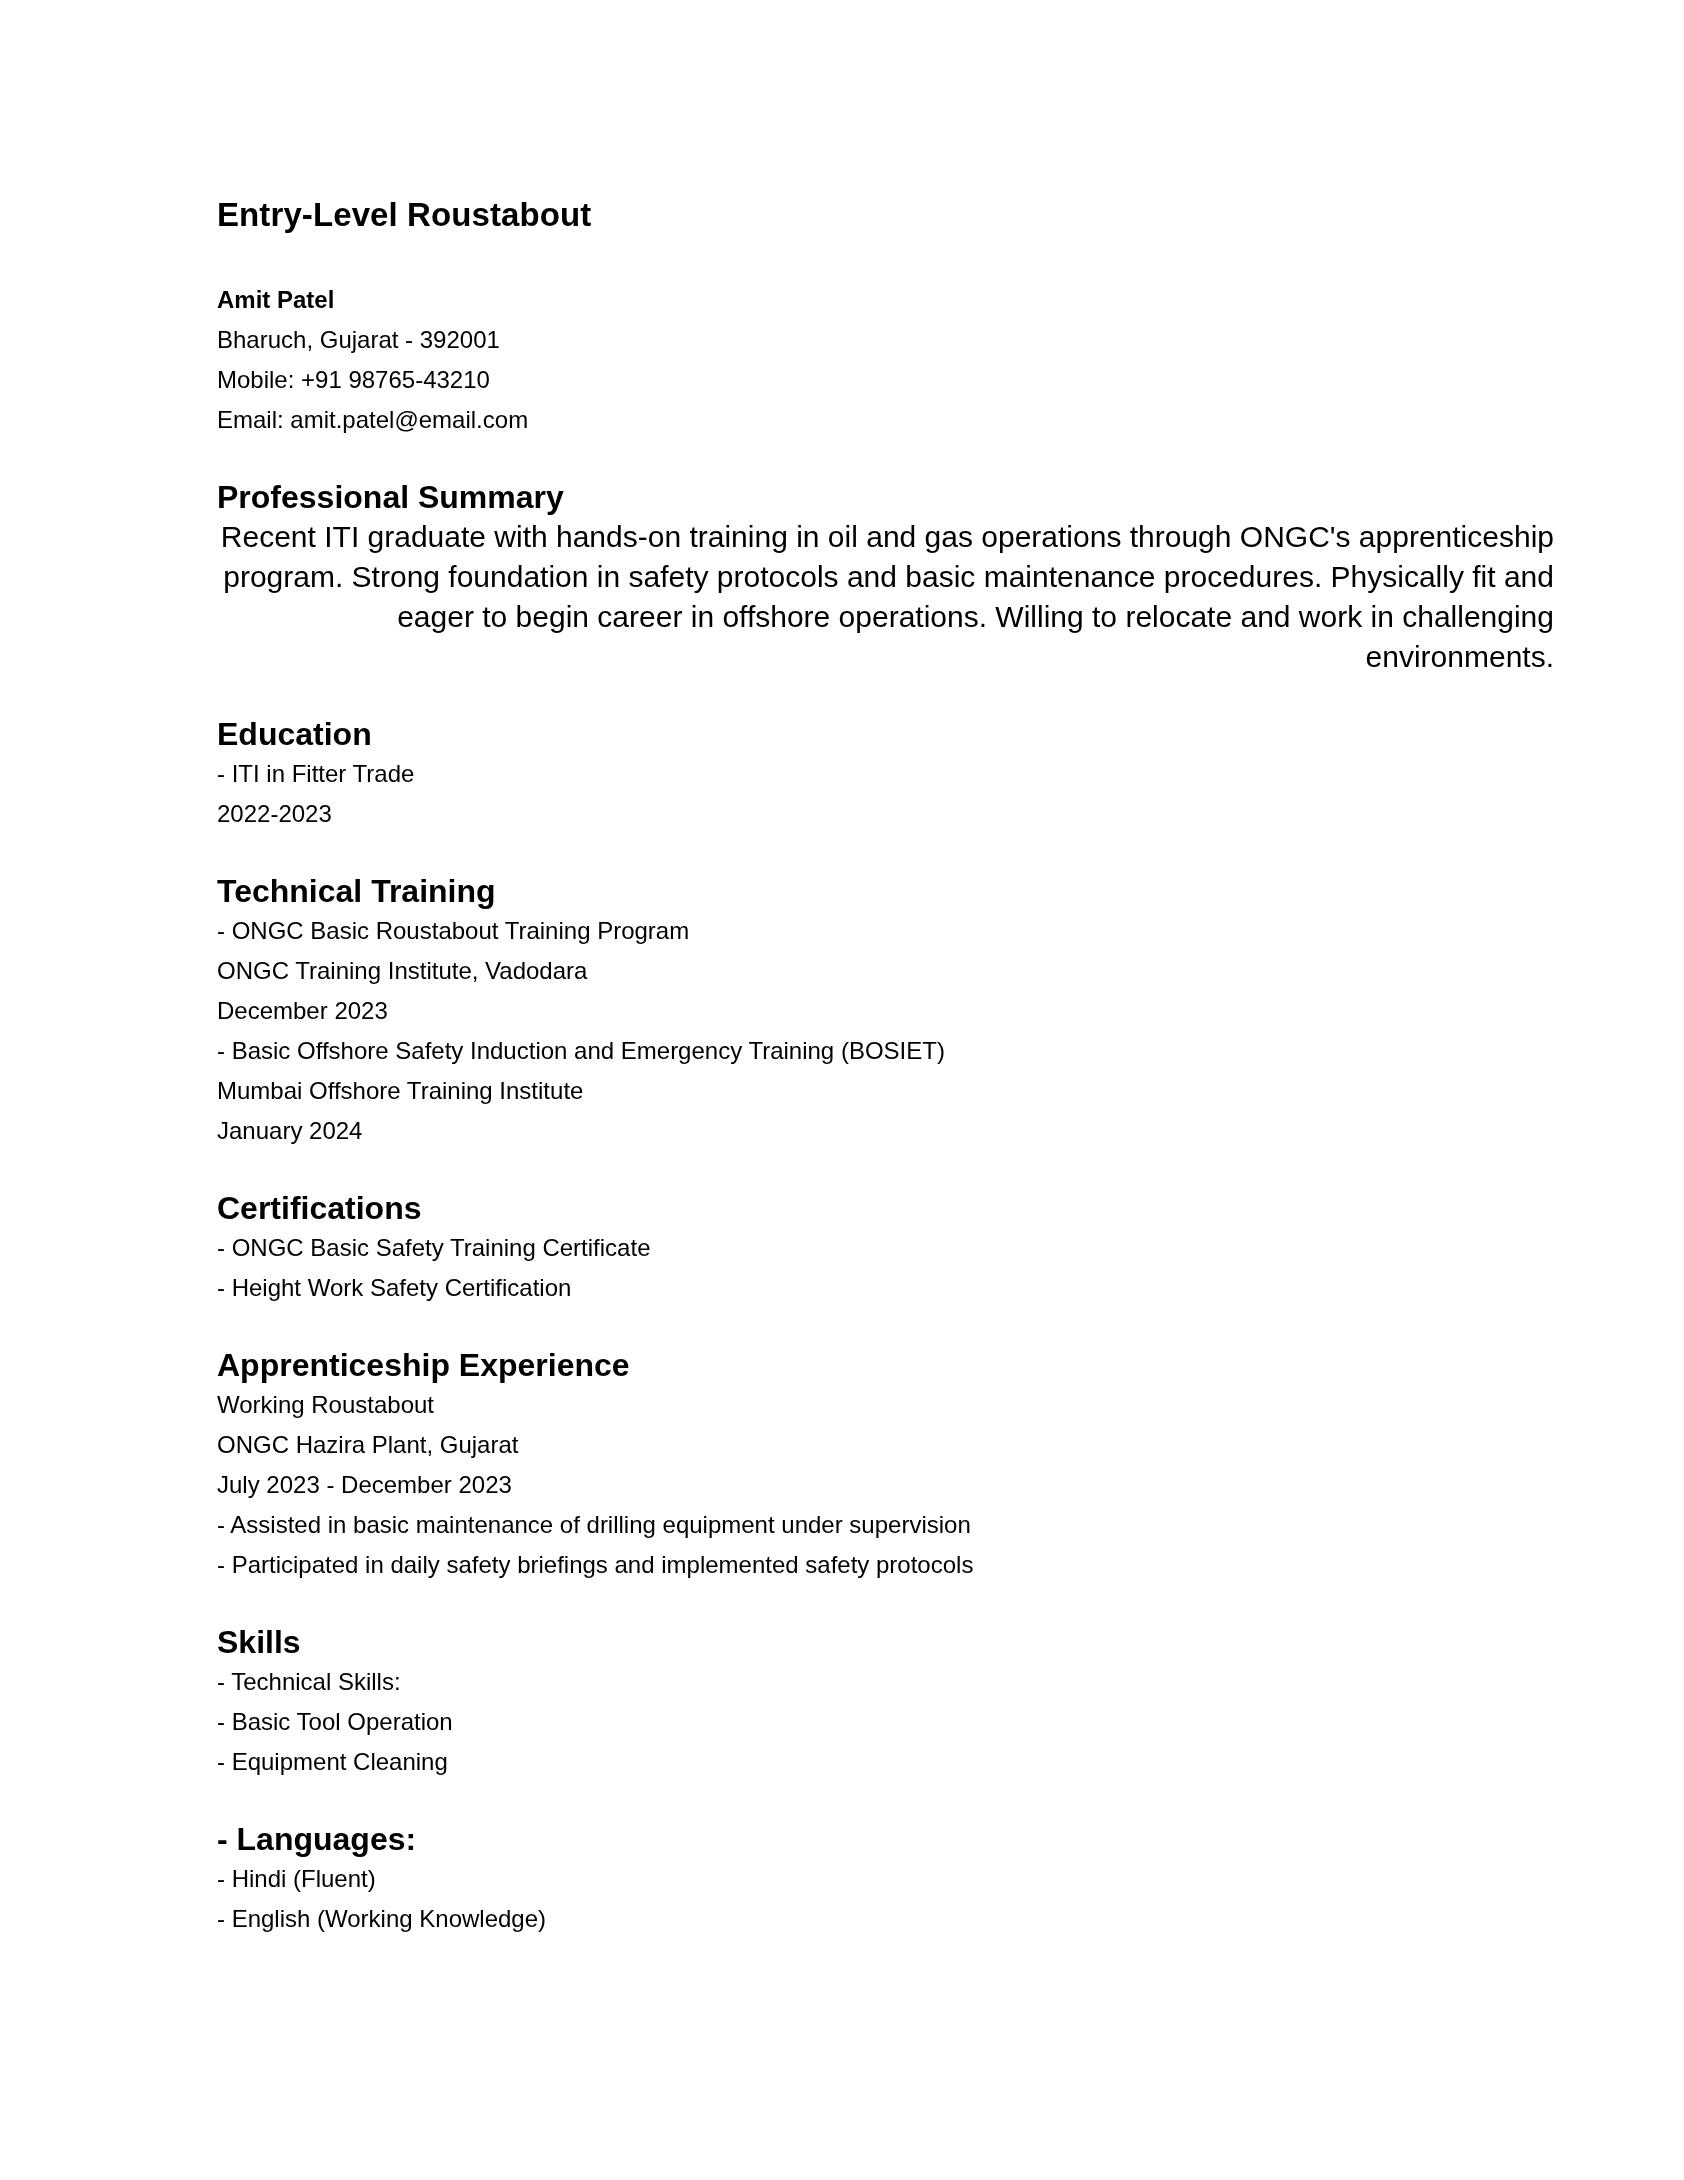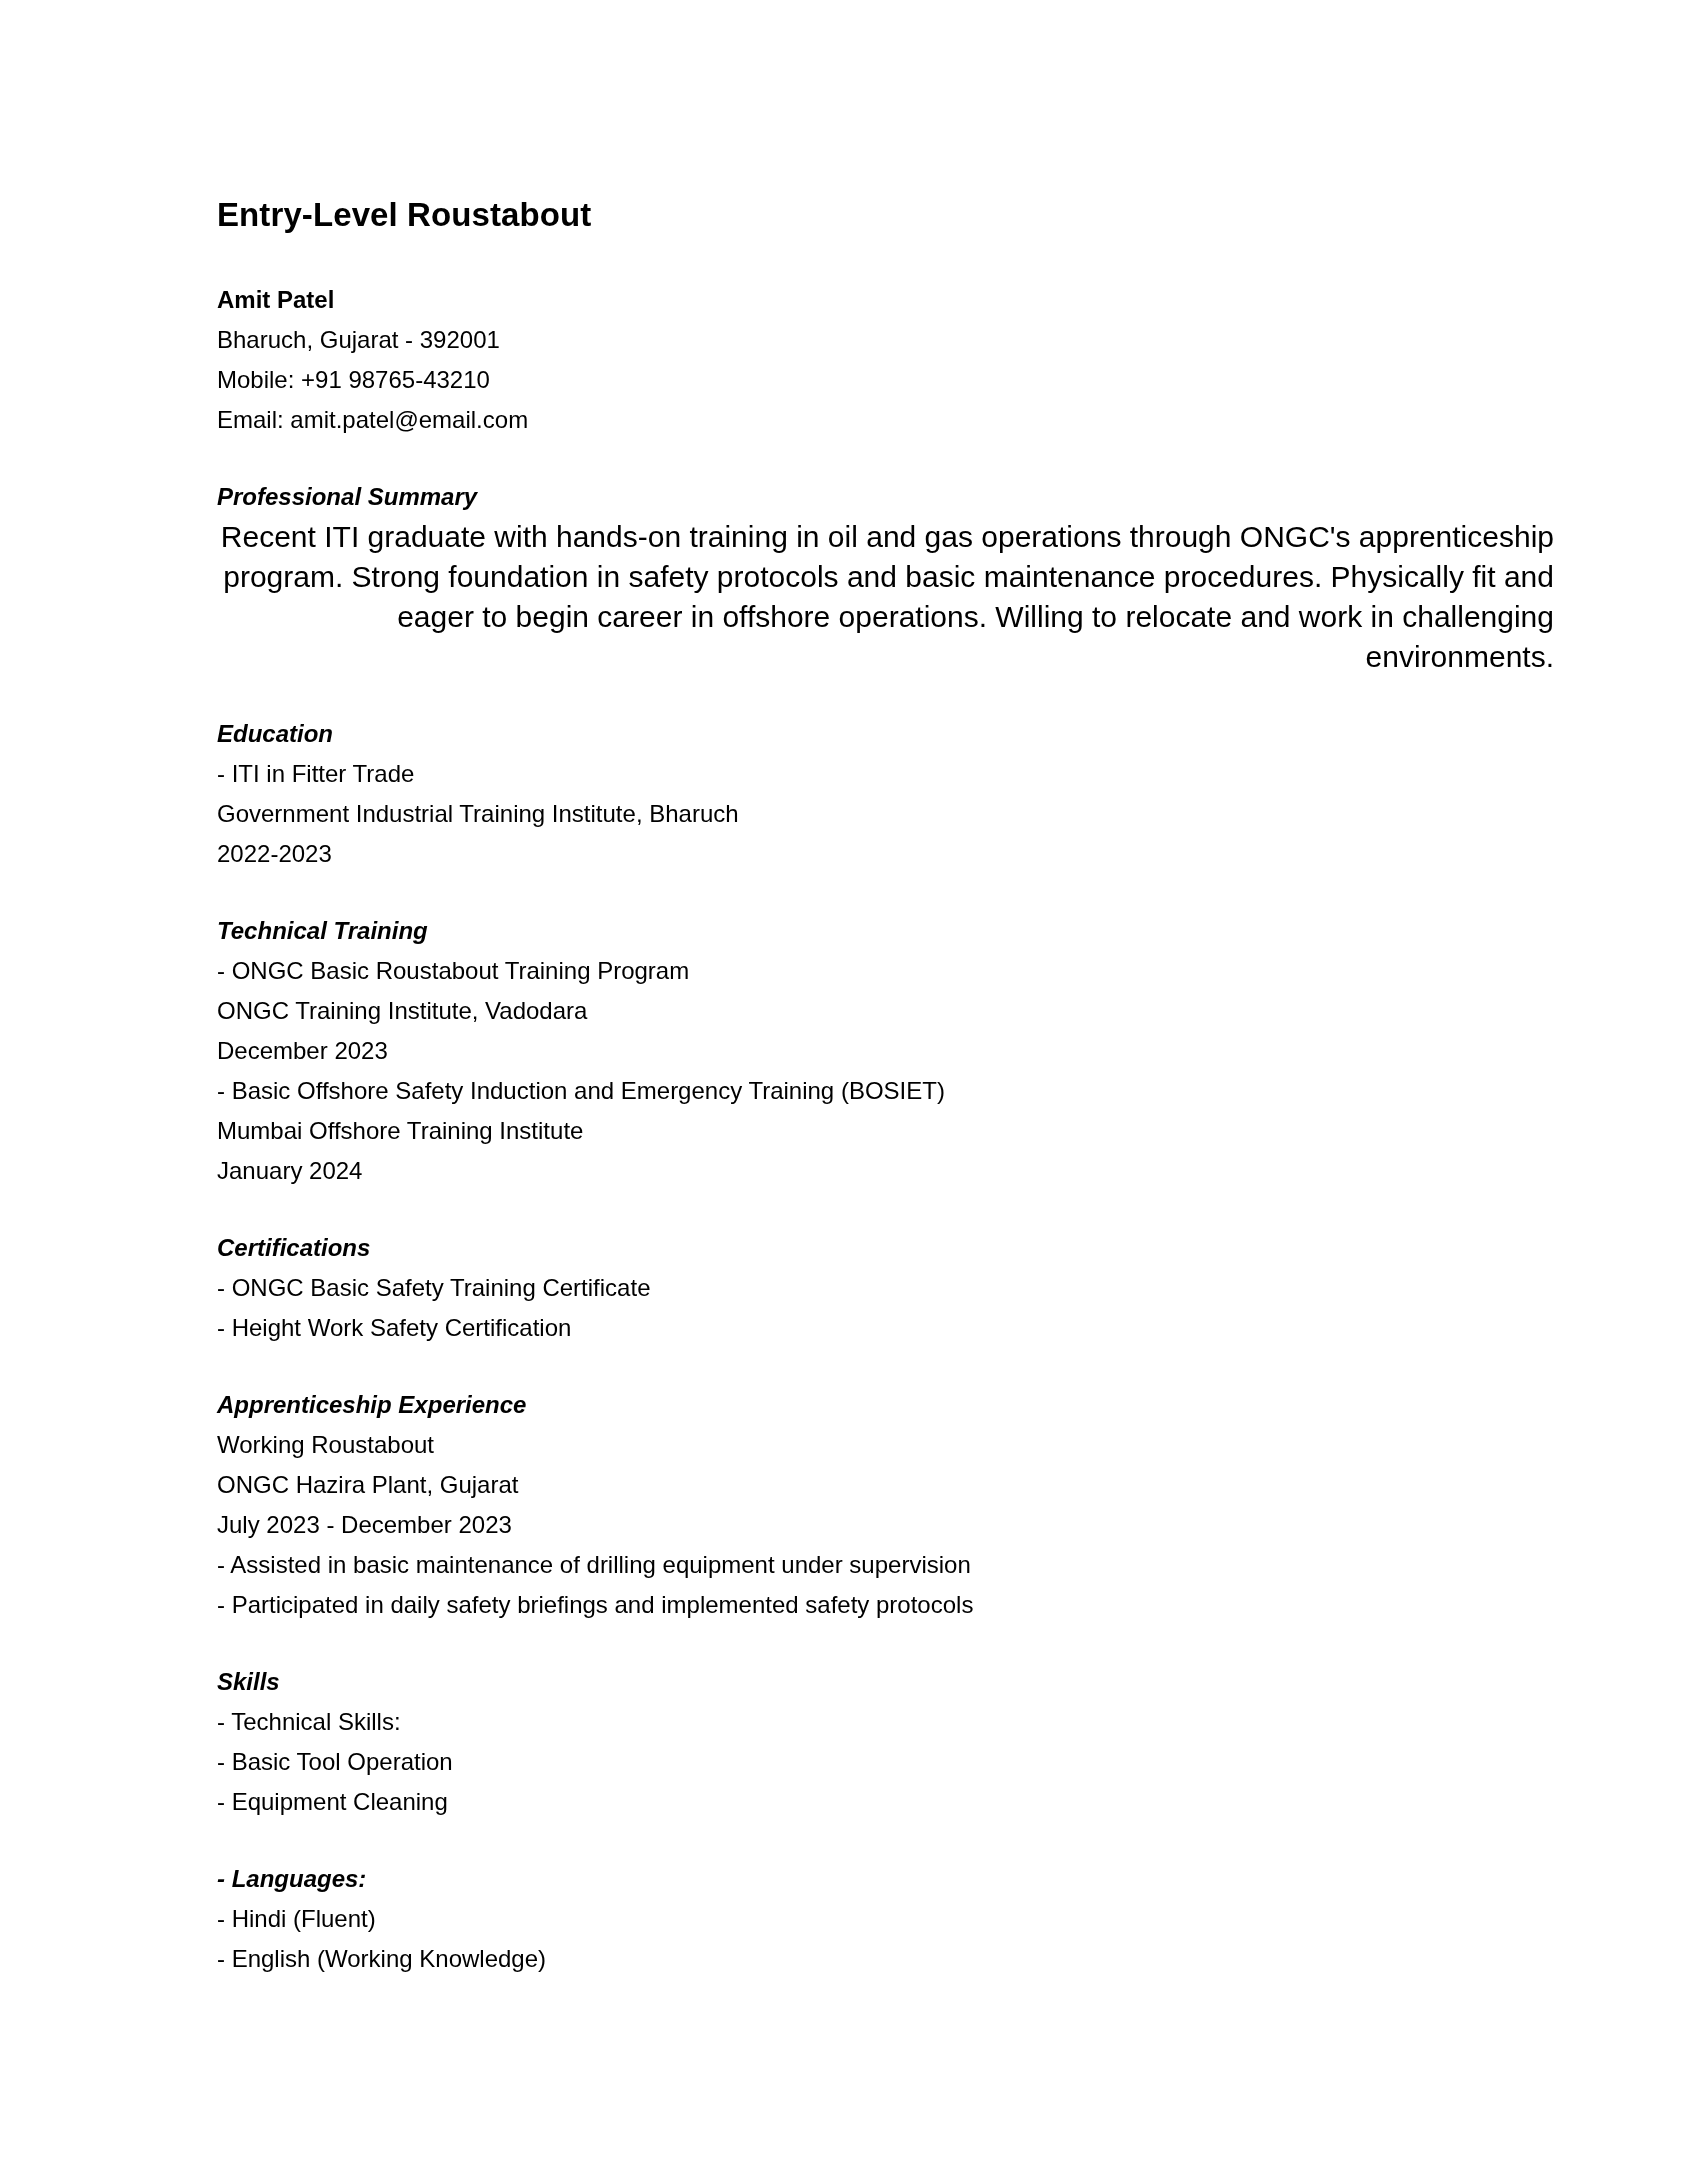--- a/index.html
+++ b/index.html
@@ -45,24 +45,23 @@
   .line.bold {
     font-weight: bold;
   }
   .para {
     font-size: 30px;
     line-height: 40px;
     margin: 0;
     text-align: right;
   }
   .heading {
-    font-size: 24px;
+    font-size: 32px;
     font-weight: bold;
     line-height: 40px;
-    font-style: italic;
   }
 </style>
 </head>
 <body>
 
 <div class="page">
   <div class="content">
 
     <div class="doc-title">Entry-Level Roustabout</div>
 
@@ -74,21 +73,20 @@
     </div>
 
     <div class="block">
       <div class="heading">Professional Summary</div>
       <div class="para">Recent ITI graduate with hands-on training in oil and gas operations through ONGC's apprenticeship program. Strong foundation in safety protocols and basic maintenance procedures. Physically fit and eager to begin career in offshore operations. Willing to relocate and work in challenging environments.</div>
     </div>
 
     <div class="block">
       <div class="heading">Education</div>
       <div class="line">- ITI in Fitter Trade</div>
-      <div class="line">Government Industrial Training Institute, Bharuch</div>
       <div class="line">2022-2023</div>
     </div>
 
     <div class="block">
       <div class="heading">Technical Training</div>
       <div class="line">- ONGC Basic Roustabout Training Program</div>
       <div class="line">ONGC Training Institute, Vadodara</div>
       <div class="line">December 2023</div>
       <div class="line">- Basic Offshore Safety Induction and Emergency Training (BOSIET)</div>
       <div class="line">Mumbai Offshore Training Institute</div>

